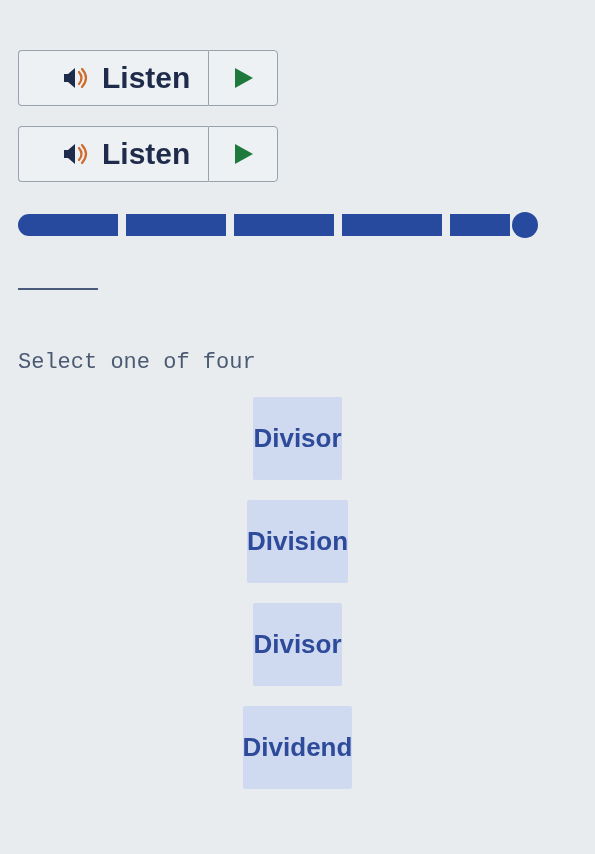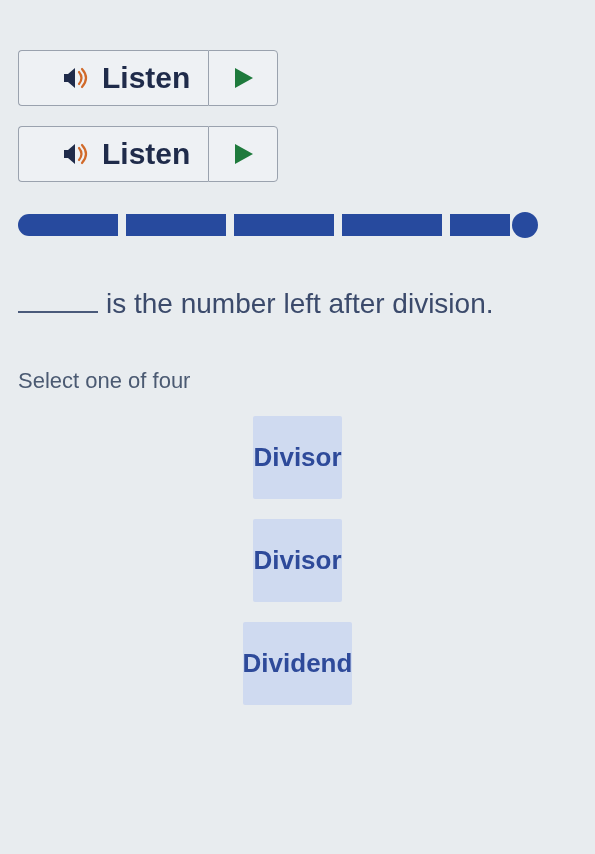--- a/index.html
+++ b/index.html
@@ -73,23 +73,24 @@
     align-items: baseline;
     gap: 8px;
   }
   .blank {
     display: inline-block;
     width: 80px;
     border-bottom: 2px solid #4a5a7a;
   }
 
   .instruction {
-    margin: 48px 8px 0 8px;
+    margin: 60px 8px 0 8px;
     font-size: 22px;
     color: #4b5a72;
+    font-family: Liberation Mono, monospace;
   }
 
   .options {
     margin: 22px 4px 0 4px;
     display: flex;
     flex-direction: column;
     gap: 20px;
     align-items: center;
   }
   .option {
@@ -150,22 +151,22 @@
   <div class="seg first"></div>
   <div class="seg mid"></div>
   <div class="seg mid"></div>
   <div class="seg mid"></div>
   <div class="seg short"></div>
   <div class="thumb"></div>
 </div>
 
 <div class="question">
   <span class="blank"></span>
-  <span>is the number left after division.</span>
 </div>
 
 <div class="instruction">Select one of four</div>
 
 <div class="options">
   <div class="option">Divisor</div>
+  <div class="option">Division</div>
   <div class="option">Divisor</div>
   <div class="option">Dividend</div>
 </div>
 
 </body></html>

